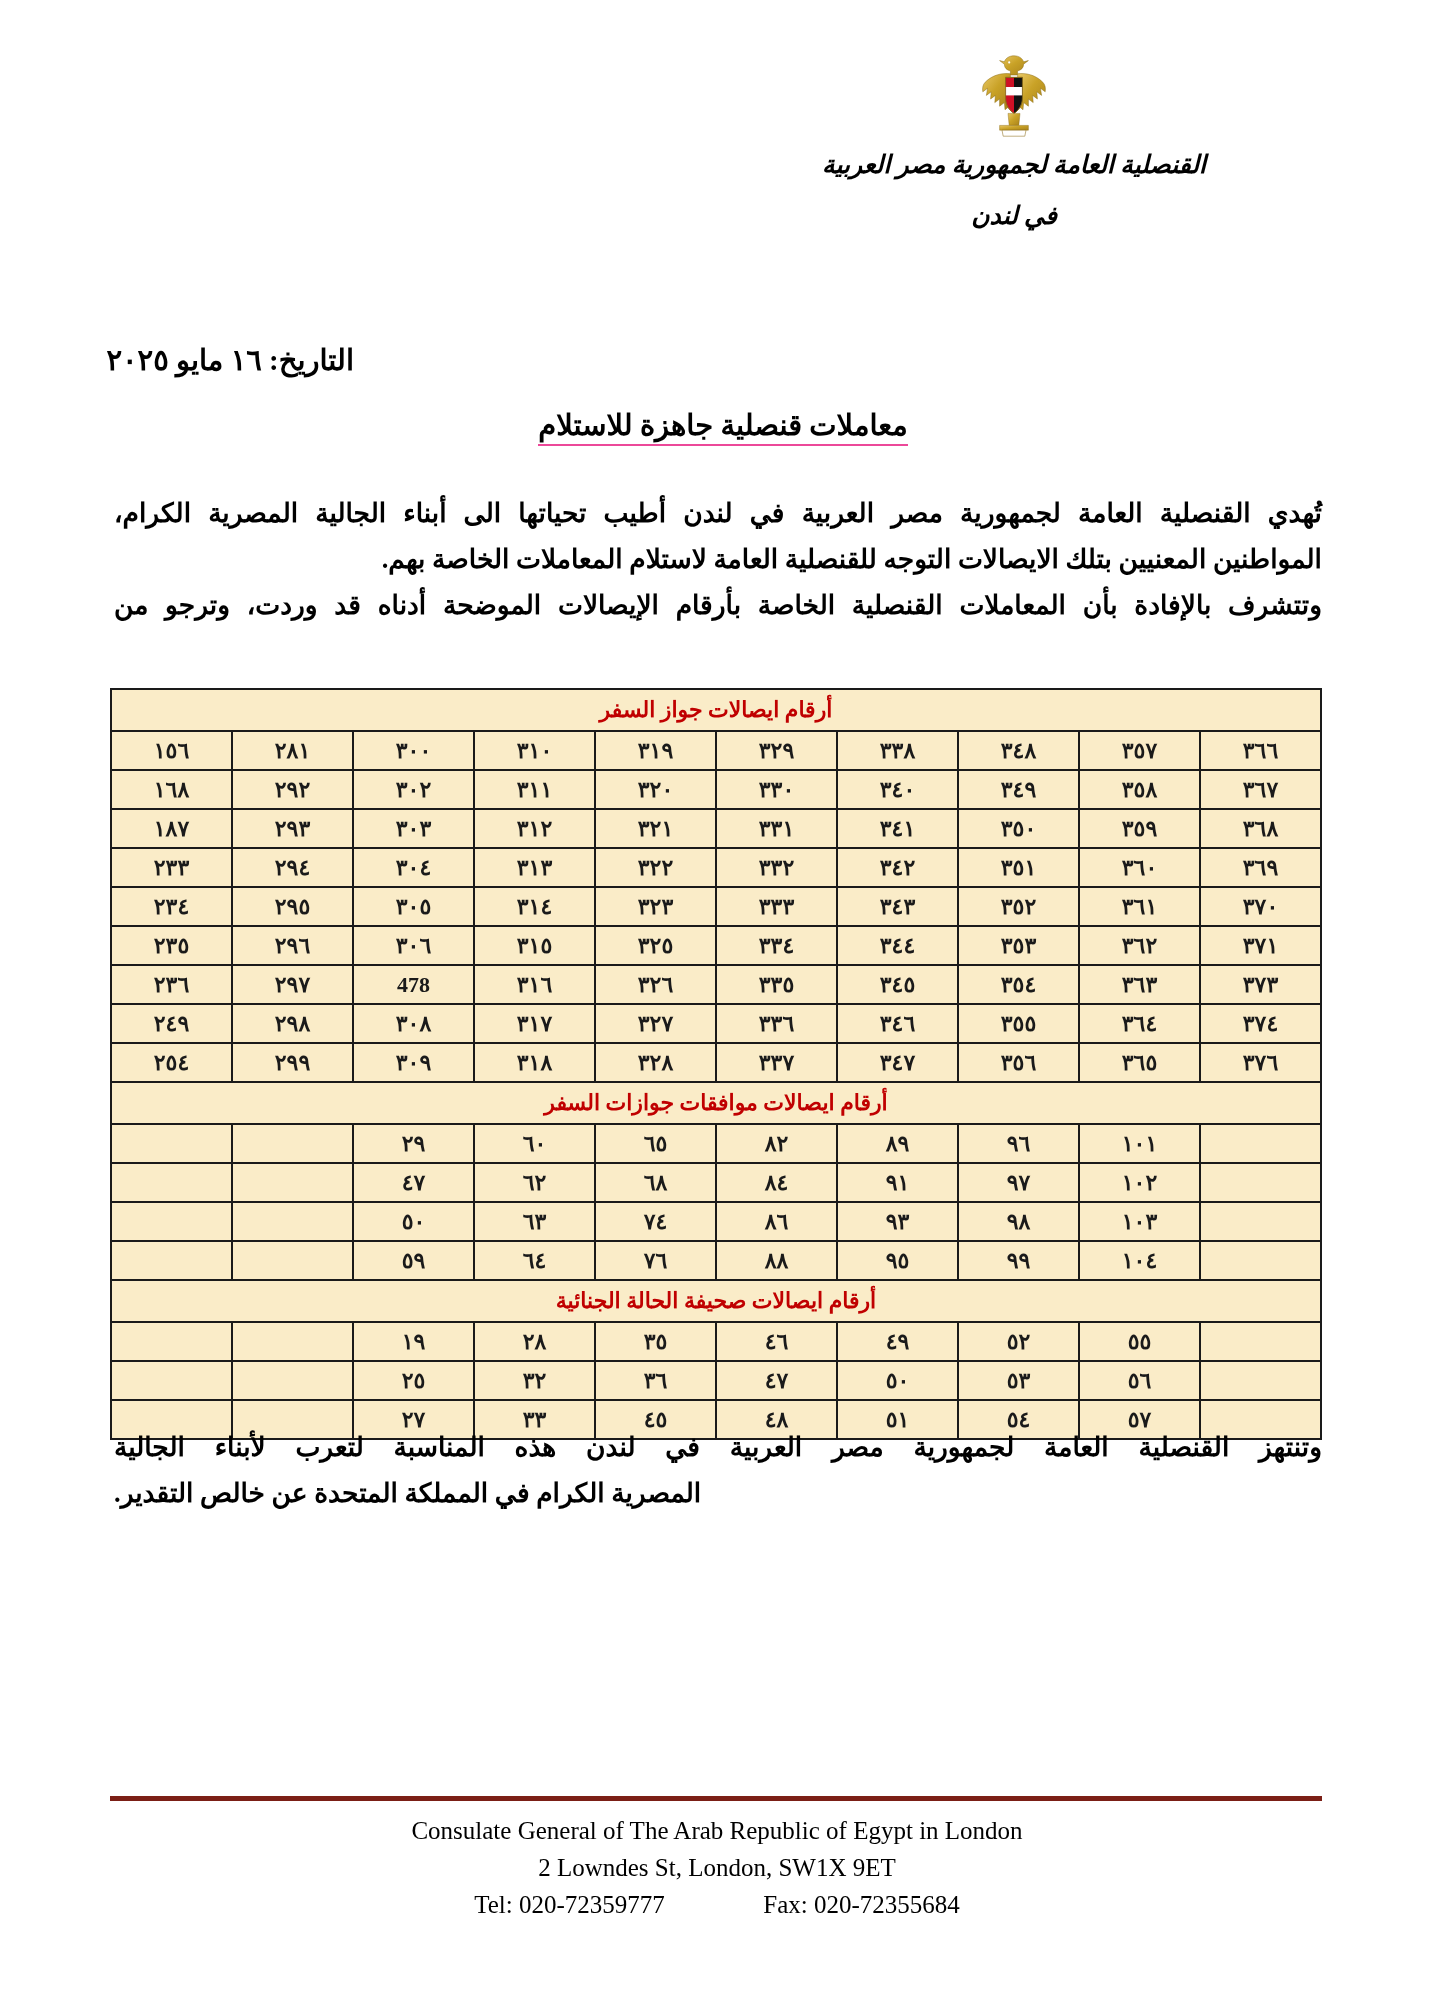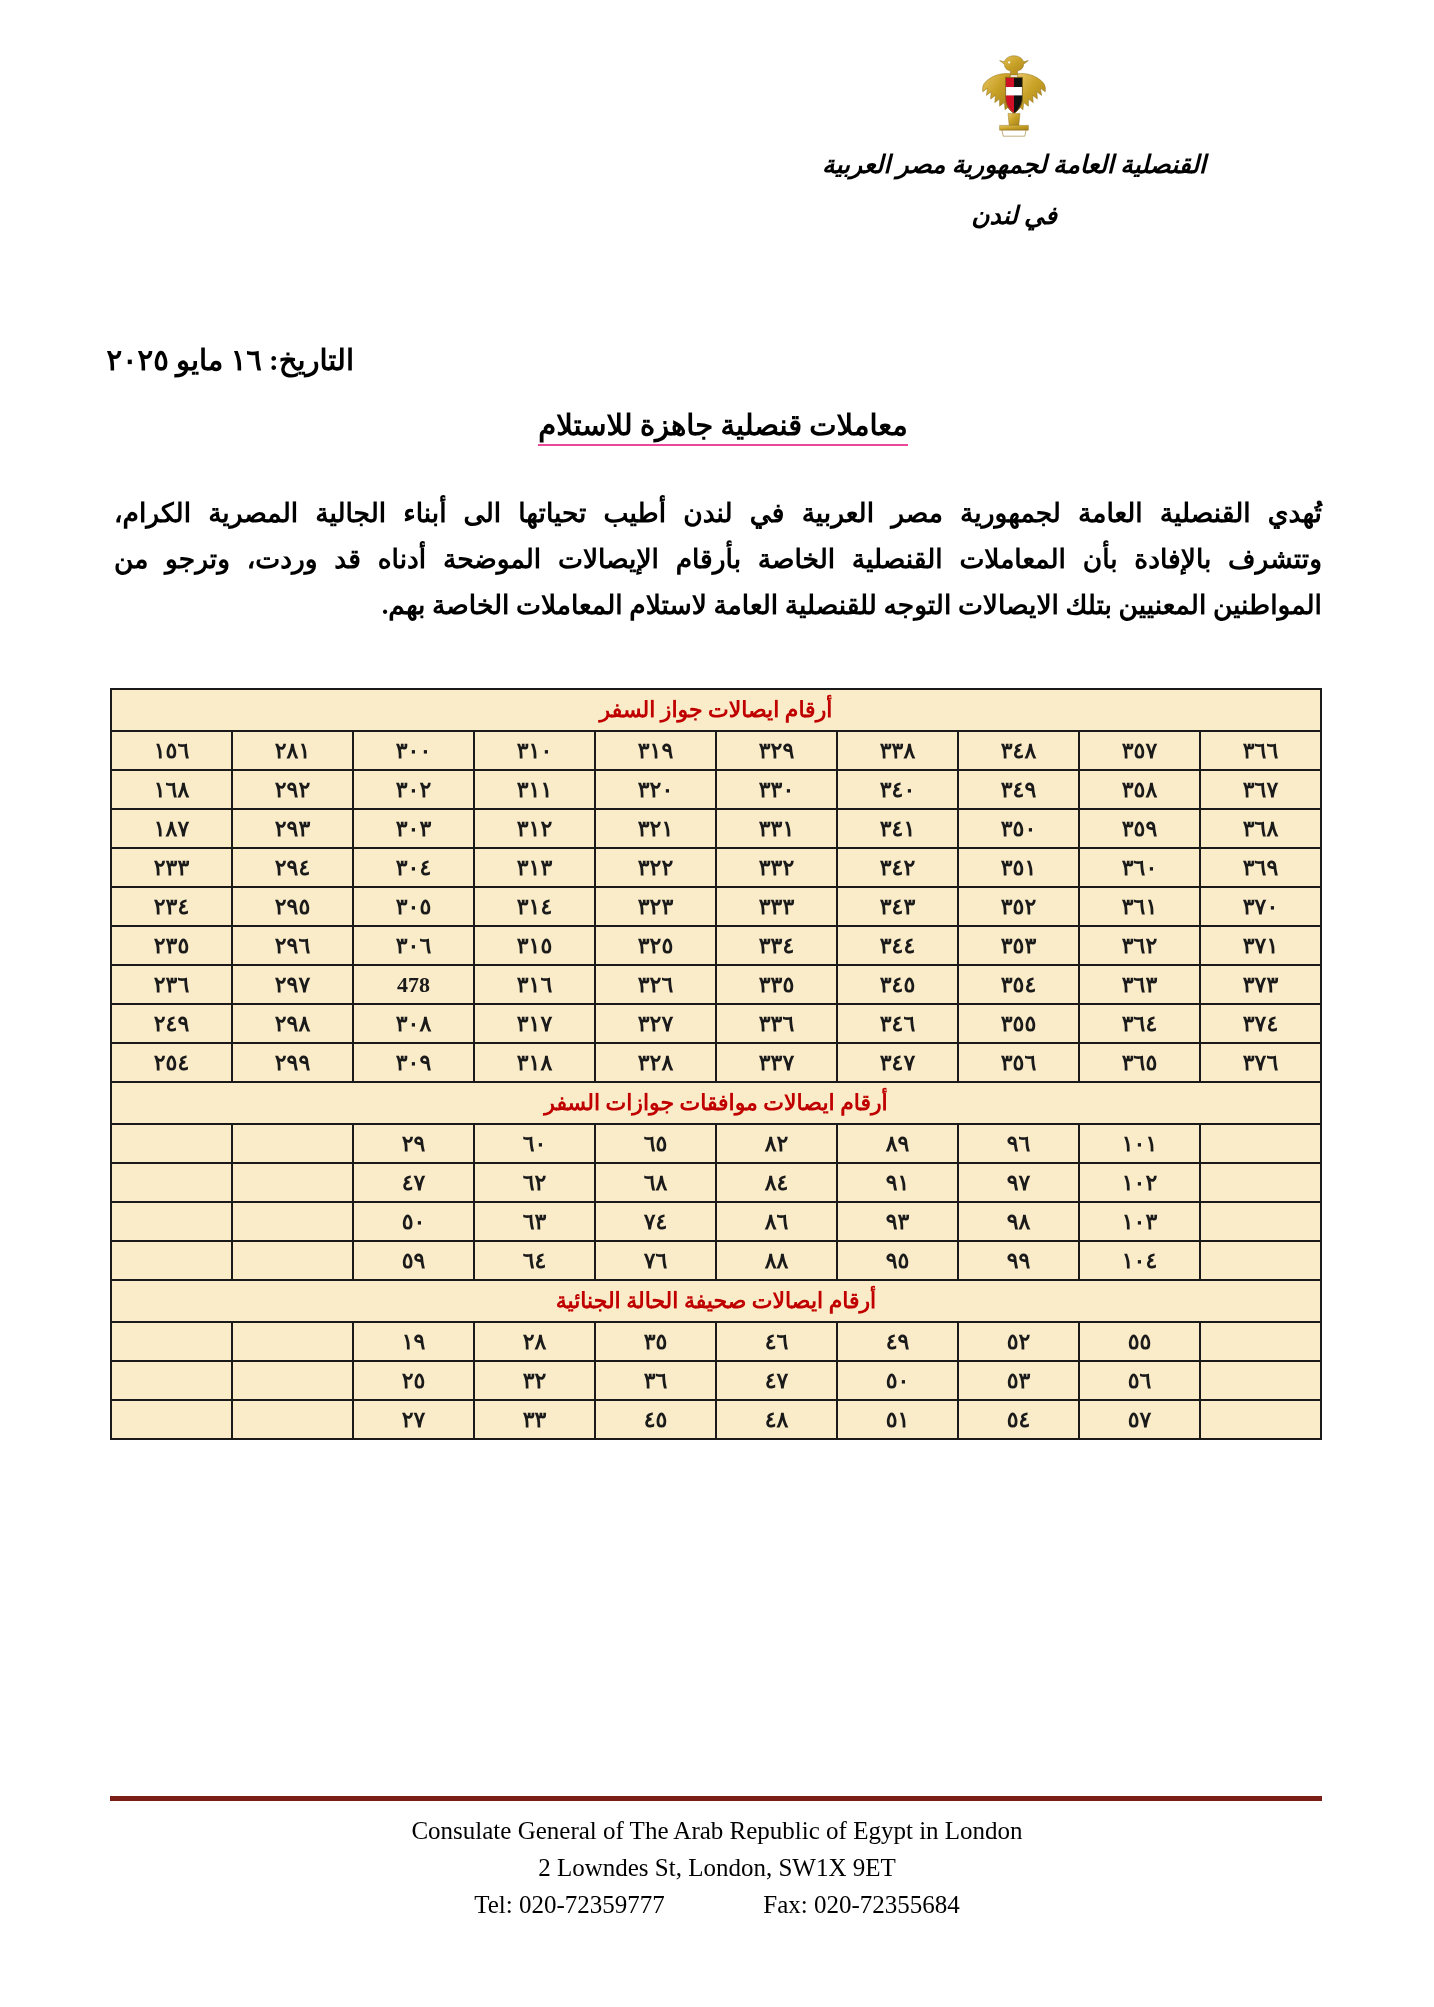--- a/index.html
+++ b/index.html
@@ -238,22 +238,22 @@
   </div>
 
   <div class="date-line">التاريخ: ١٦ مايو ٢٠٢٥</div>
 
   <div class="doc-title">
     <span>معاملات قنصلية جاهزة للاستلام</span>
   </div>
 
   <div class="body-par">
     <span class="pline l1">تُهدي القنصلية العامة لجمهورية مصر العربية في لندن أطيب تحياتها الى أبناء الجالية المصرية الكرام،</span>
+    <span class="pline l3">المواطنين المعنيين بتلك الايصالات التوجه للقنصلية العامة لاستلام المعاملات الخاصة بهم.</span>
     <span class="pline l2">وتتشرف بالإفادة بأن المعاملات القنصلية الخاصة بأرقام الإيصالات الموضحة أدناه قد وردت، وترجو من</span>
-    <span class="pline l3">المواطنين المعنيين بتلك الايصالات التوجه للقنصلية العامة لاستلام المعاملات الخاصة بهم.</span>
   </div>
 
   <div class="tbl-wrap">
     <table class="receipts">
       <tbody id="receipts-body">
           <tr>
             <td class="section-head" colspan="10">أرقام ايصالات جواز السفر</td>
           </tr>
           <tr>
             <td>٣٦٦</td>
@@ -450,20 +450,24 @@
             <td>٤٥</td>
             <td>٣٣</td>
             <td>٢٧</td>
             <td class="empty"></td>
             <td class="empty"></td>
           </tr>
         </tbody>
     </table>
   </div>
 
+  <div class="closing-par">
+    <span class="cline l1">وتنتهز القنصلية العامة لجمهورية مصر العربية في لندن هذه المناسبة لتعرب لأبناء الجالية</span>
+    <span class="cline l2">المصرية الكرام في المملكة المتحدة عن خالص التقدير.</span>
+  </div>
 
   <div class="footer-rule"></div>
   <div class="footer">
     <span class="f-line">Consulate General of The Arab Republic of Egypt in London</span>
     <span class="f-line">2 Lowndes St, London, SW1X 9ET</span>
     <span class="f-line">
       <span class="f-tel">Tel: 020-72359777</span>
       <span class="f-gap"></span>
       <span class="f-tel">Fax: 020-72355684</span>
     </span>

